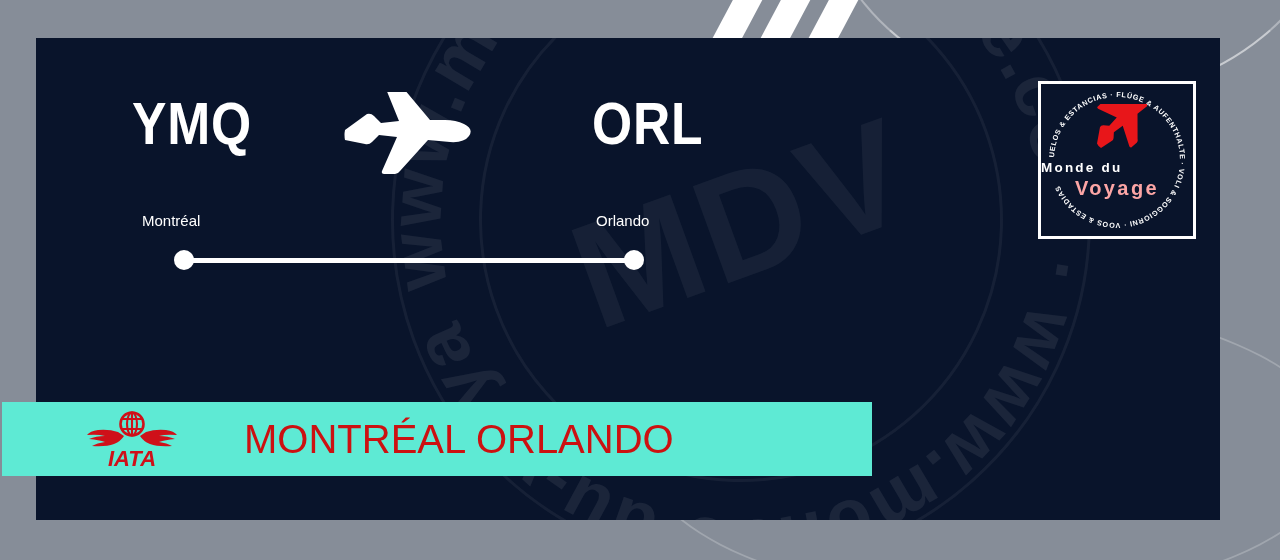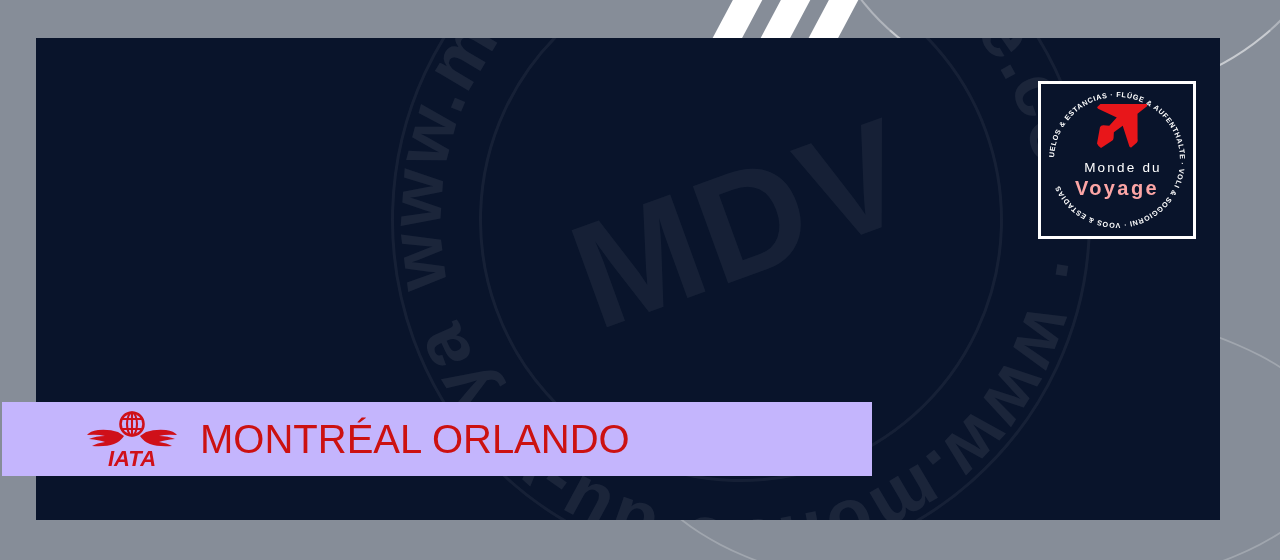--- a/index.html
+++ b/index.html
@@ -129,33 +129,33 @@
   .badge-inner{ position:absolute; inset:0; }
   .badge-circ text{
     fill:#ffffff; font-family:"Liberation Sans", sans-serif;
     font-size:7.2px; font-weight:bold; letter-spacing:0.7px;
   }
   .badge-plane{
     position:absolute; left:50%; top:20px; width:56px; height:50px;
     margin-left:-26px; color:#e8161a;
   }
   .badge-l1{
-    position:absolute; left:0; right:0; top:76px; text-align:center;
-    color:#ffffff; font-size:13.5px; font-weight:normal; letter-spacing:2.2px;padding-left:12px;
+    position:absolute; left:0; right:0; top:76px; 
+    color:#ffffff; font-size:13.5px; font-weight:bold; letter-spacing:2.2px;
   }
   .badge-l2{
     position:absolute; left:0; right:0; top:93px; text-align:center;
     color:#fca5a5; font-size:20px; font-weight:bold; letter-spacing:2.4px;
   }
 
   
   .banner{
     position:absolute; left:2px; top:402px; width:870px; height:74px;
-    background:#c4b5fd;
-    display:flex; align-items:center;
+    background:#5eead4;
+    display:flex; align-items:center;gap:44px;
   }
   .iata{
     margin-left:84px; width:92px; height:58px; color:#cf1019;
     flex:0 0 auto;
   }
   .billet{
     margin-left:34px; color:#c81a17;
     font-size:26px; font-weight:bold; letter-spacing:0.5px;
     white-space:nowrap; flex:0 0 auto;
   }
@@ -195,20 +195,37 @@
         <defs>
           <path id="wmpath" d="M 350,350 m -300,0 a 300,300 0 1,1 600,0 a 300,300 0 1,1 -600,0"></path>
         </defs>
         <text>
           <textPath href="#wmpath" startOffset="2%">www.monde-du-voyage.com  ·  www.monde-du-voyage.com  ·  </textPath>
         </text>
       </svg>
       <div class="mdv">MDV</div>
     </div>
 
+    <div class="route">
+      <div class="code code-from">YMQ</div>
+      <div class="code code-to">ORL</div>
+
+      <div class="city city-from">Montréal</div>
+      <div class="city city-to">Orlando</div>
+
+      <svg class="plane-mid" viewBox="0 0 130 86">
+        <path fill="currentColor" d="M3 38 q-1 5 0 10 l20 4 q4 1 7 -2 l7 -7 18 2 -15 34 q-1 3 2 3 l11 0 q3 0 5 -3 l28 -31 22 2 q14 1 19 -6 q5 -7 -5 -12 q-8 -4 -19 -4 l-15 0 -26 -31 q-2 -3 -5 -3 l-11 0 q-3 0 -2 3 l13 32 -18 2 -7 -7 q-3 -3 -7 -2 z"></path>
+      </svg>
+
+      <div class="line-wrap">
+        <div class="line-bar"></div>
+        <div class="dot dot-a"></div>
+        <div class="dot dot-b"></div>
+      </div>
+    </div>
 
     <div class="badge">
       <div class="badge-inner">
         <svg class="badge-circ" viewBox="0 0 152 152" width="152" height="152">
           <defs>
             <path id="bpath" d="M 76,76 m -63,0 a 63,63 0 1,1 126,0 a 63,63 0 1,1 -126,0"></path>
           </defs>
           <text>
             <textPath href="#bpath" startOffset="25%" text-anchor="middle">·  VOLS &amp; SÉJOURS  ·  FLIGHTS &amp; STAYS  ·  VUELOS &amp; ESTANCIAS  ·  FLÜGE &amp; AUFENTHALTE  ·  VOLI &amp; SOGGIORNI  ·  VOOS &amp; ESTADIAS  </textPath>
           </text>

